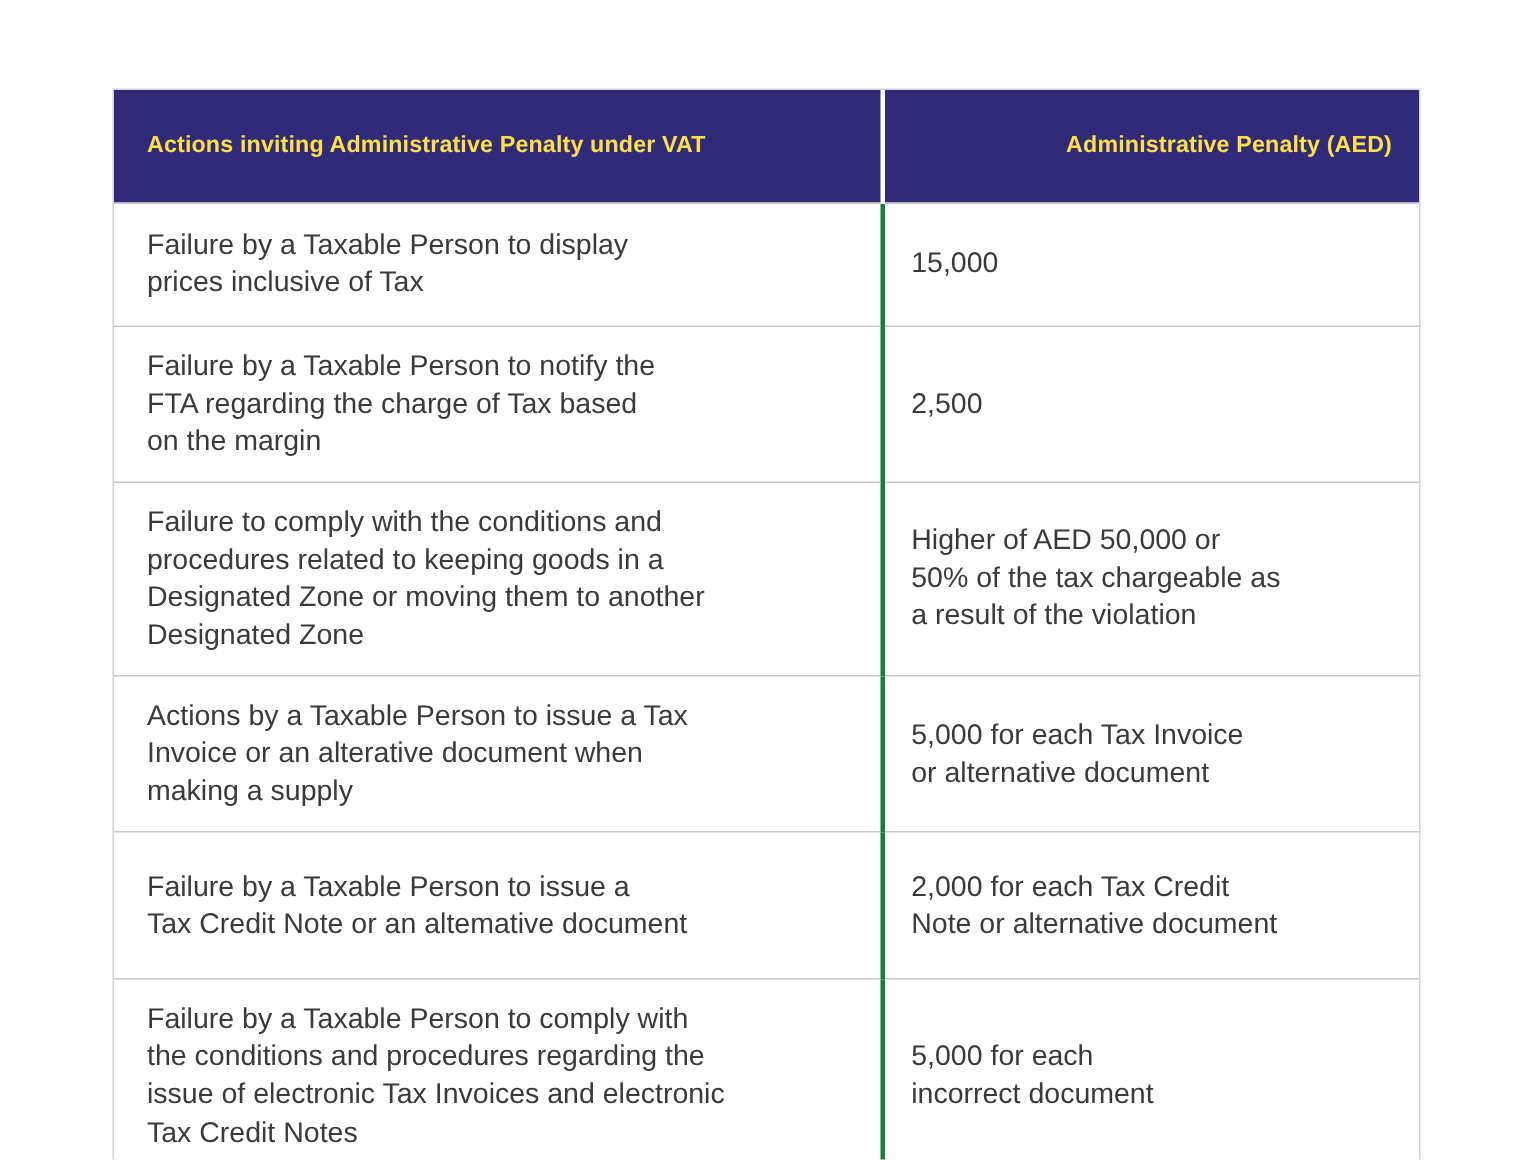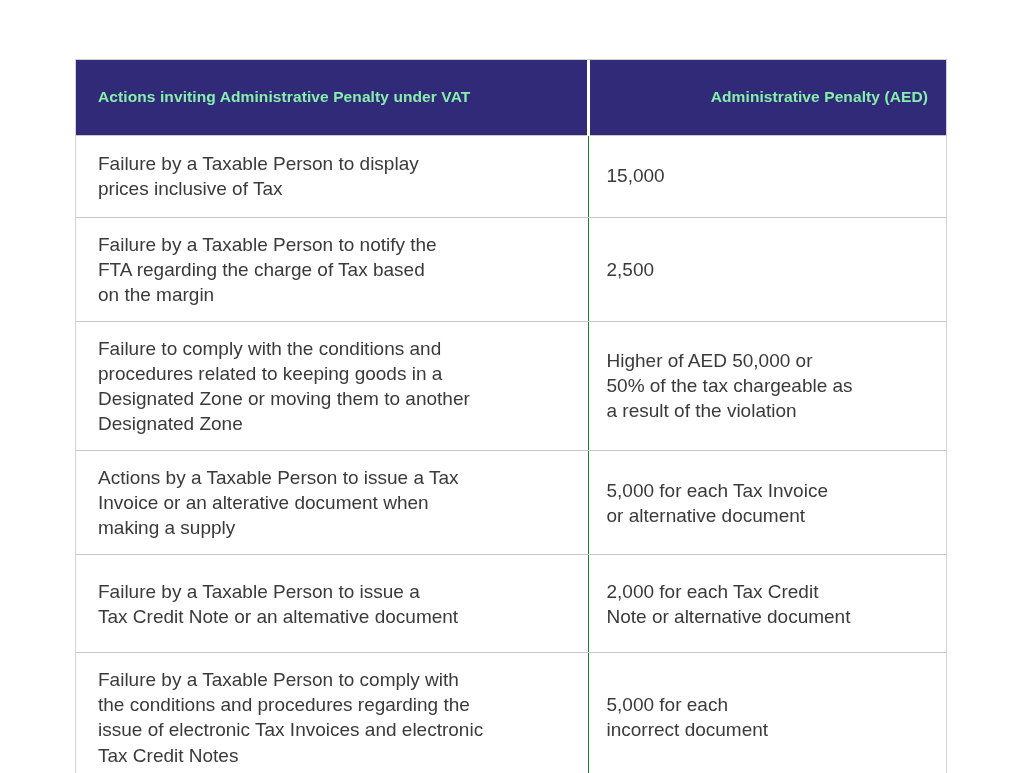--- a/index.html
+++ b/index.html
@@ -32,21 +32,21 @@
     background: #ffffff;
     box-shadow: 0 0 0 1px #d2d2d2;
   }
 
   .penalty-table col.col-action { width: 512px; }
   .penalty-table col.col-penalty { width: 358px; }
 
   
   thead th {
     background: #312a78;
-    color: #86efac;
+    color: #fde047;
     font-size: 15.5px;
     font-weight: bold;
     letter-spacing: 0.1px;
     height: 75px;
     padding: 0 18px;
     vertical-align: middle;
     border: none;
     box-sizing: border-box;
   }
   thead th.head-action {
@@ -65,21 +65,21 @@
     color: #3a3a3a;
     font-size: 19px;
     line-height: 1.32;
     box-sizing: border-box;
     vertical-align: middle;
   }
 
   tbody td.cell-action {
     text-align: left;
     padding: 14px 16px 14px 22px;
-    border-right: 1px solid #15803d;
+    border-right: 3px solid #15803d;
     font-weight: 400;
   }
 
   tbody td.cell-penalty {
     padding: 14px 18px;
     font-weight: 400;
   }
 
   tbody tr:last-child td {
     border-bottom: 1px solid #d2d2d2;

